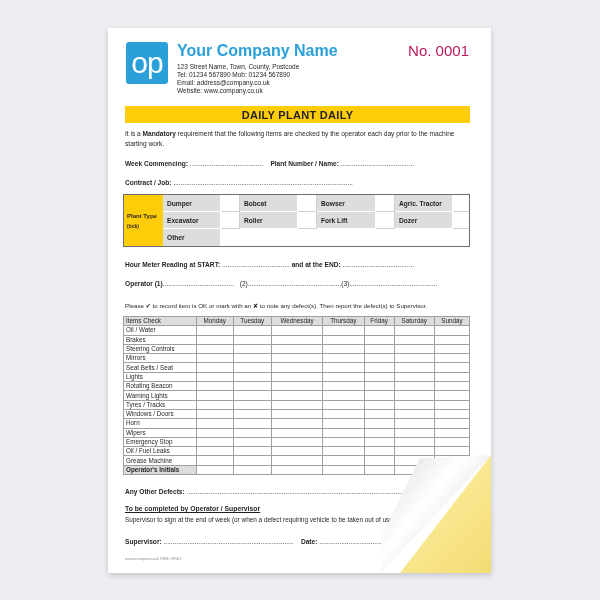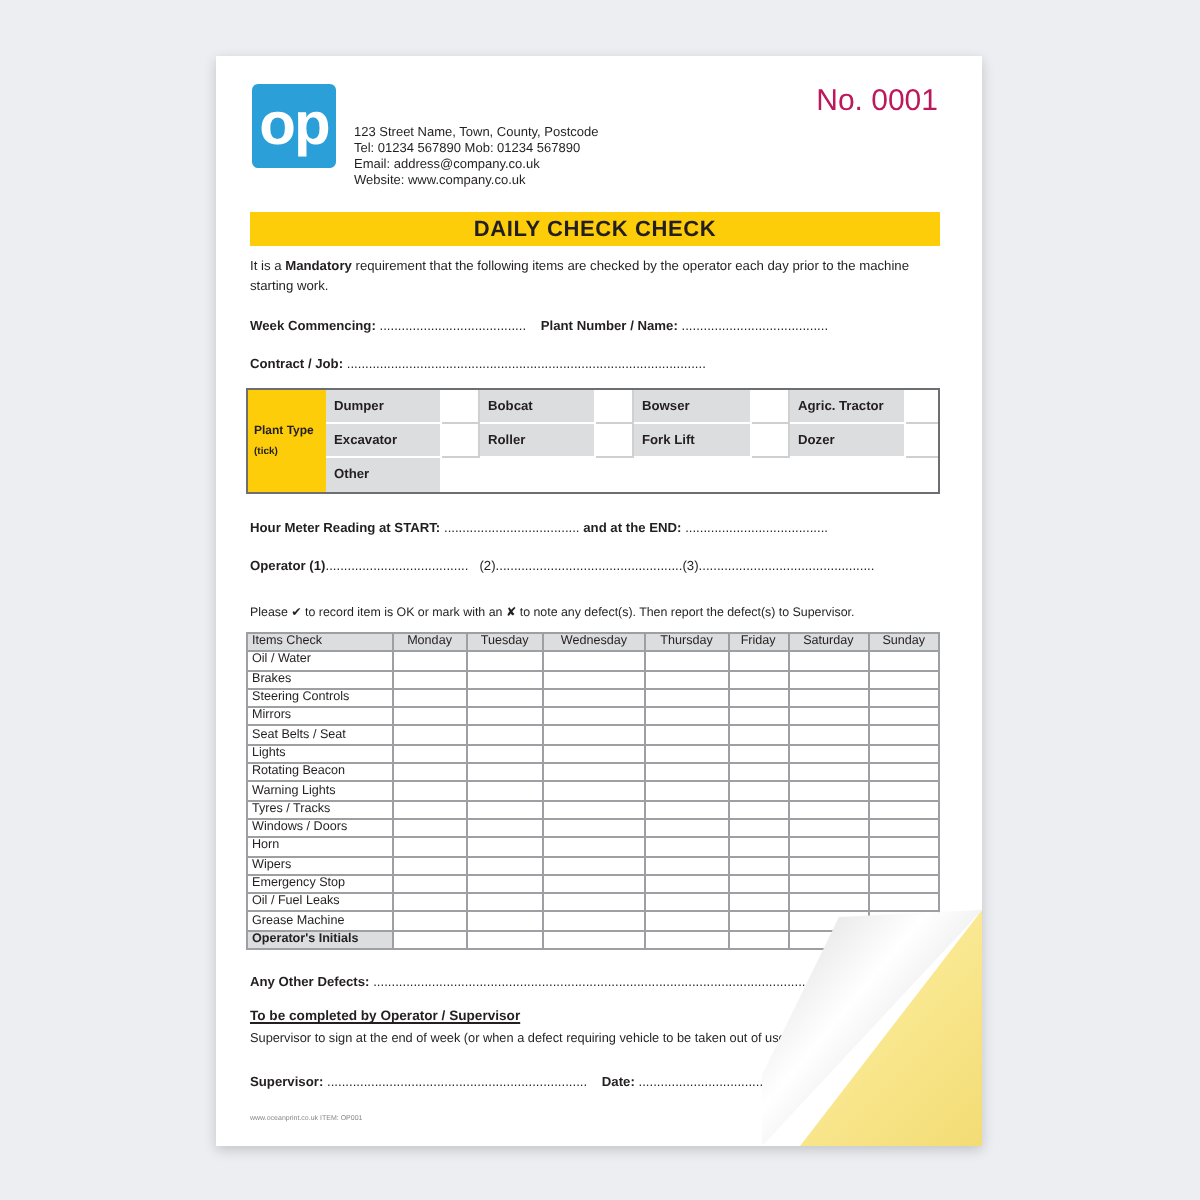--- a/index.html
+++ b/index.html
@@ -11,21 +11,21 @@
   }
   .page {
     position: absolute; left: 108px; top: 28px; width: 383px; height: 545px;
     background: #ffffff;
     box-shadow: 0 2px 6px rgba(0,0,0,0.18);
   }
   .logo {
     position: absolute; left: 18px; top: 14px; width: 42px; height: 42px;
     background: #2a9fd8; border-radius: 3px;
     display: flex; align-items: center; justify-content: center;
-    color: #fff; font-weight: bold; font-size: 30px; letter-spacing: -1px;
+    color: #fff; font-weight: normal; font-size: 30px; letter-spacing: -1px;
     line-height: 1;
   }
   .company-name {
     position: absolute; left: 69px; top: 14px;
     font-size: 16px; font-weight: bold; color: #2a9fd8;
   }
   .company-line {
     position: absolute; left: 69px; font-size: 6.5px; color: #231f20;
   }
   .doc-number {
@@ -107,28 +107,29 @@
     filter: drop-shadow(0 0 2px rgba(0,0,0,0.3));
   }
 </style>
 </head>
 <body>
 
 <div class="page">
   <div class="logo">
       <span>op</span>
     </div>
+  <div class="company-name">Your Company Name</div>
   <div class="company-line" style="top:35px">123 Street Name, Town, County, Postcode</div>
   <div class="company-line" style="top:43px">Tel: 01234 567890   Mob: 01234 567890</div>
   <div class="company-line" style="top:51px">Email: address@company.co.uk</div>
   <div class="company-line" style="top:59px">Website: www.company.co.uk</div>
   <div class="doc-number">No.  0001</div>
 
   <div class="banner">
-      <span>DAILY CHECK CHECK</span>
+      <span>DAILY PLANT DAILY</span>
     </div>
 
   <div class="intro"><span>It is a </span><b>Mandatory</b><span> requirement that the following items are checked by the operator each day prior to the machine starting work.</span></div>
 
   <div class="field-line" style="top:132px">
     <span>Week Commencing:</span>
     <span class="dots">........................................&nbsp;&nbsp;&nbsp;</span>
     <span>Plant Number / Name:</span>
     <span class="dots">........................................</span>
   </div>

